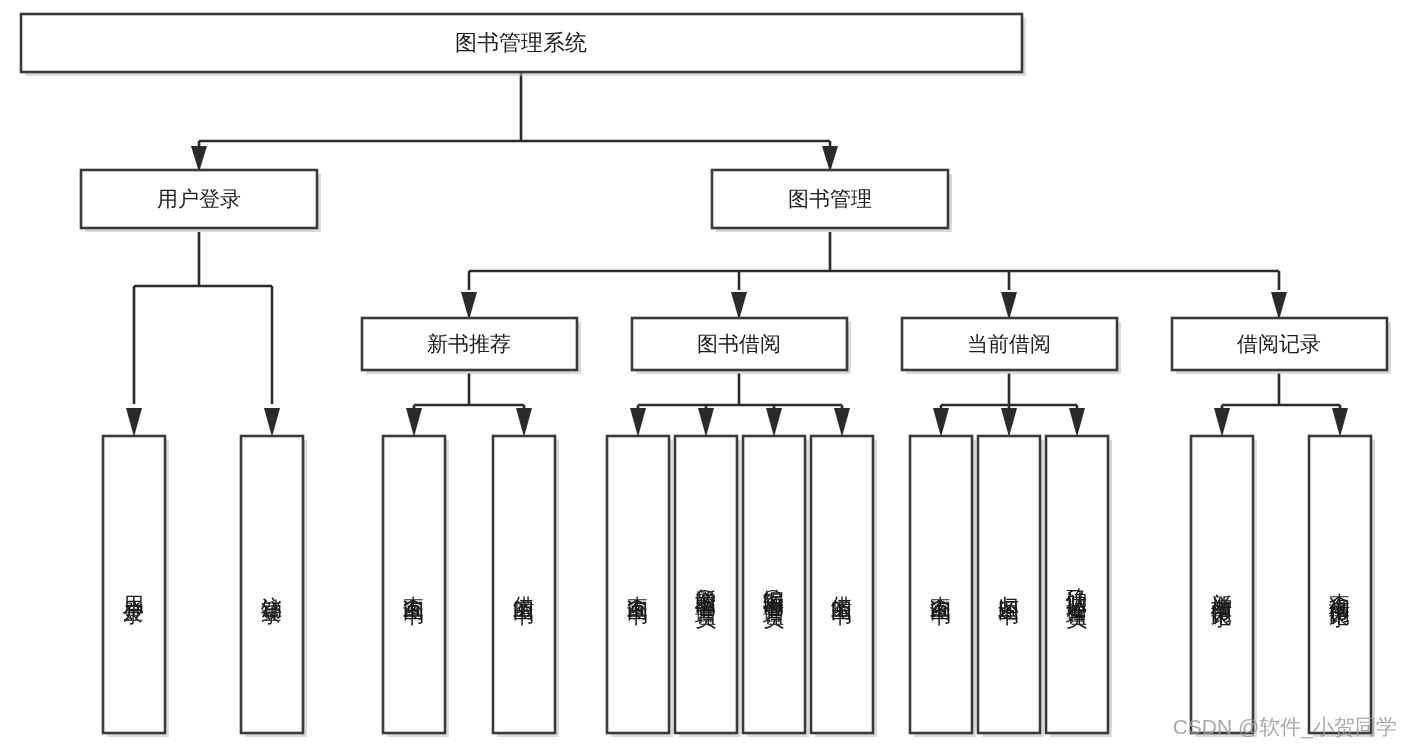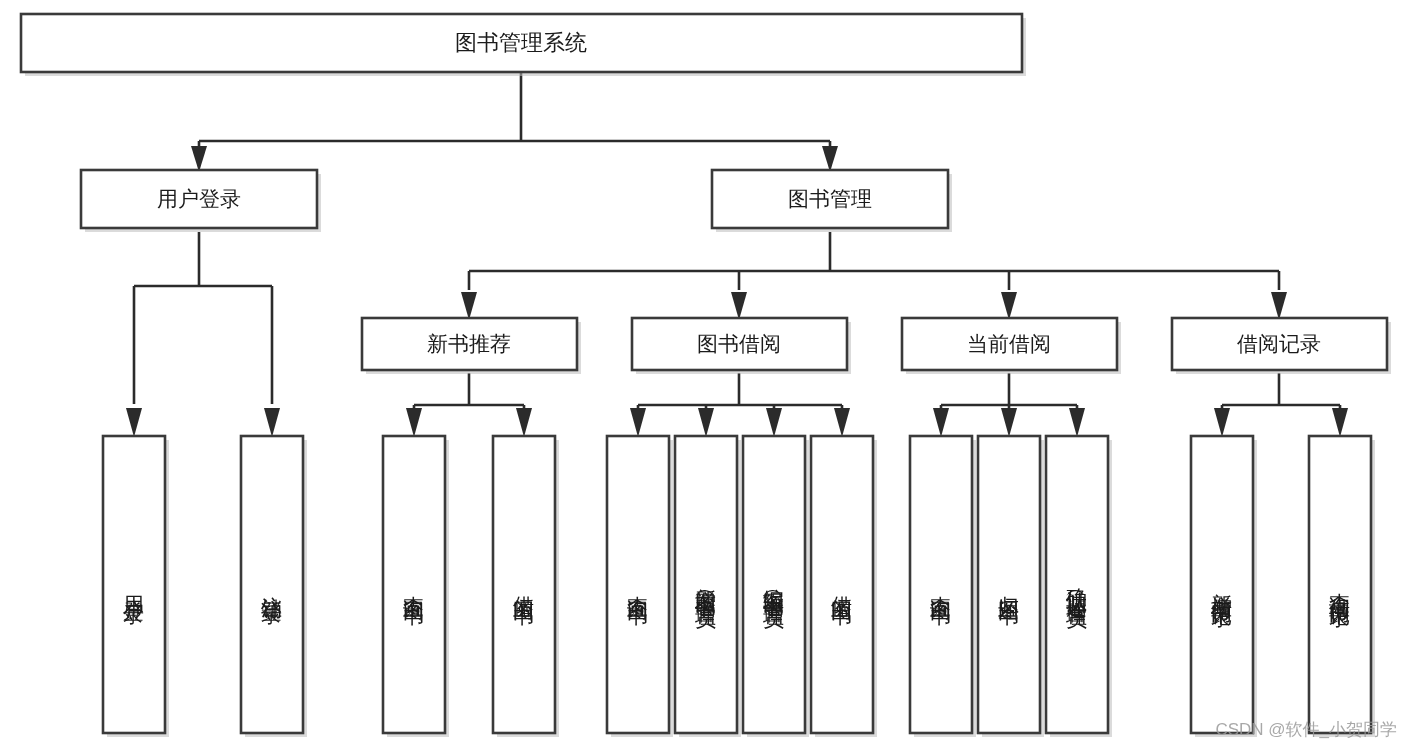--- a/index.html
+++ b/index.html
@@ -74,21 +74,21 @@
     line-height: 1.0;
     letter-spacing: 3px;
     color: #1b1b1b;
     white-space: nowrap;
   }
   .watermark {
     position: absolute;
     right: 8px;
     bottom: 6px;
     font-family: "Liberation Sans", "DejaVu Sans", sans-serif;
-    font-size: 17px;
+    font-size: 21px;
     color: #9a9a9a;
     opacity: 0.85;
     white-space: nowrap;
   }
 </style>
 </head>
 <body>
 
 <div id="diagram-root">
 

